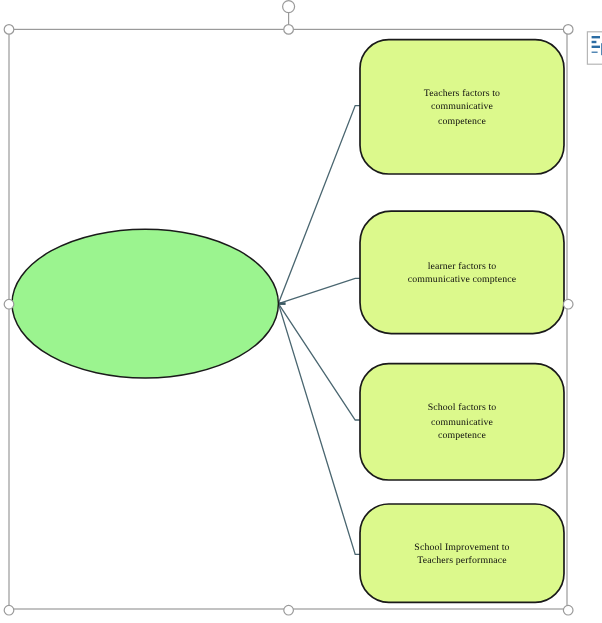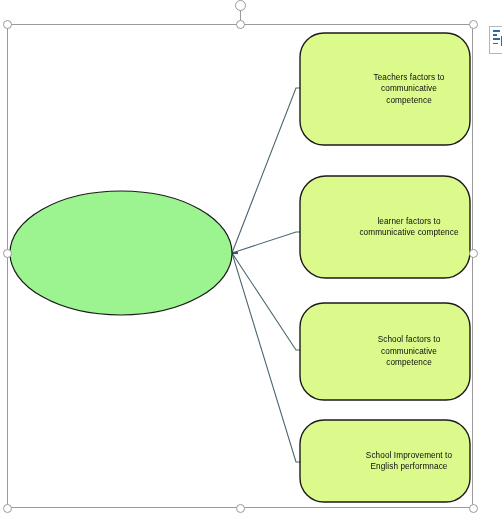--- a/index.html
+++ b/index.html
@@ -42,27 +42,26 @@
   }
 
   
   .node-label {
     position: absolute;
     display: flex;
     align-items: center;
     justify-content: center;
     text-align: center;
     color: #0d0d0d;
-    font-family: Liberation Sans, sans-serif;
+    font-family: Liberation Serif, serif;
     font-size: 8.2px;
     line-height: 11.5px;
     letter-spacing: .1px;
     white-space: pre-line;
     pointer-events: none;
-    padding-left: 24px;
   }
 
   .node-label.root {
     font-size: 8.4px;
     line-height: 12px;
   }
 
   
   .sel-frame {
     position: absolute;
@@ -170,21 +169,21 @@
 competence</div>
 
     <div class="node-label" style="left:300px; top:176px; width:170px; height:102px;">learner factors to
 communicative comptence</div>
 
     <div class="node-label" style="left:300px; top:303px; width:170px; height:97px;text-align:center;">School factors to
 communicative
 competence</div>
 
     <div class="node-label" style="left:300px; top:420px; width:170px; height:82px;">School Improvement  to
-English performnace</div>
+Teachers performnace</div>
   </div>
 
   <div class="sel-frame"></div>
 
   <div class="rot-stem" style="left:240px; top:6px; height:18px;"></div>
   <div class="rot-handle" style="left:240px; top:5px;"></div>
 
   <div class="handle" style="left:7px;   top:24px;"></div>
   <div class="handle" style="left:240px; top:24px;"></div>
   <div class="handle" style="left:473px; top:24px;"></div>

